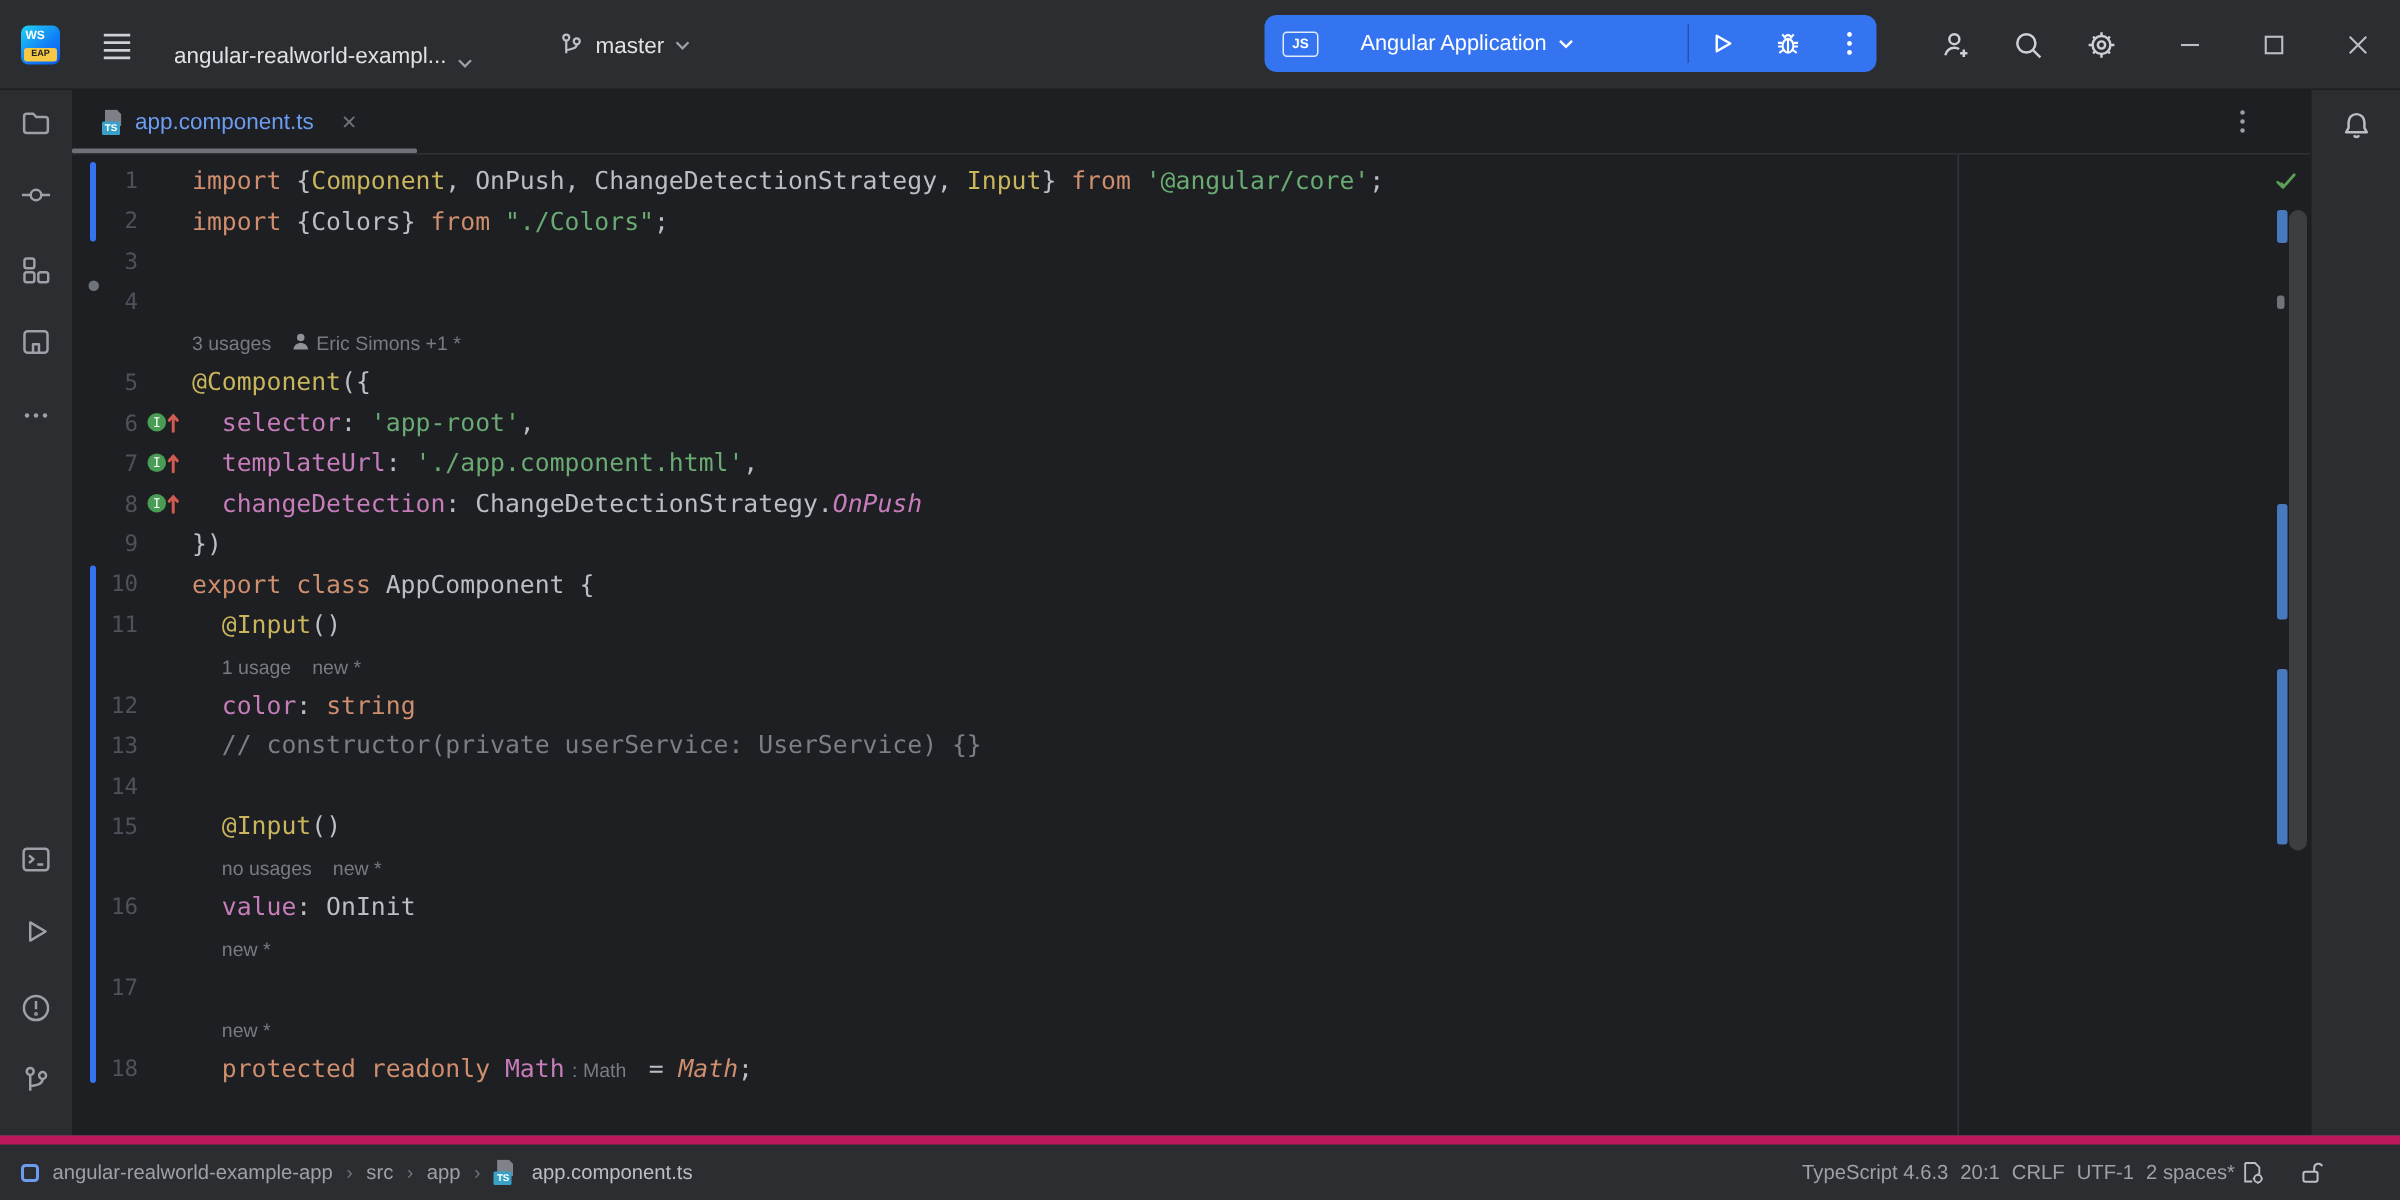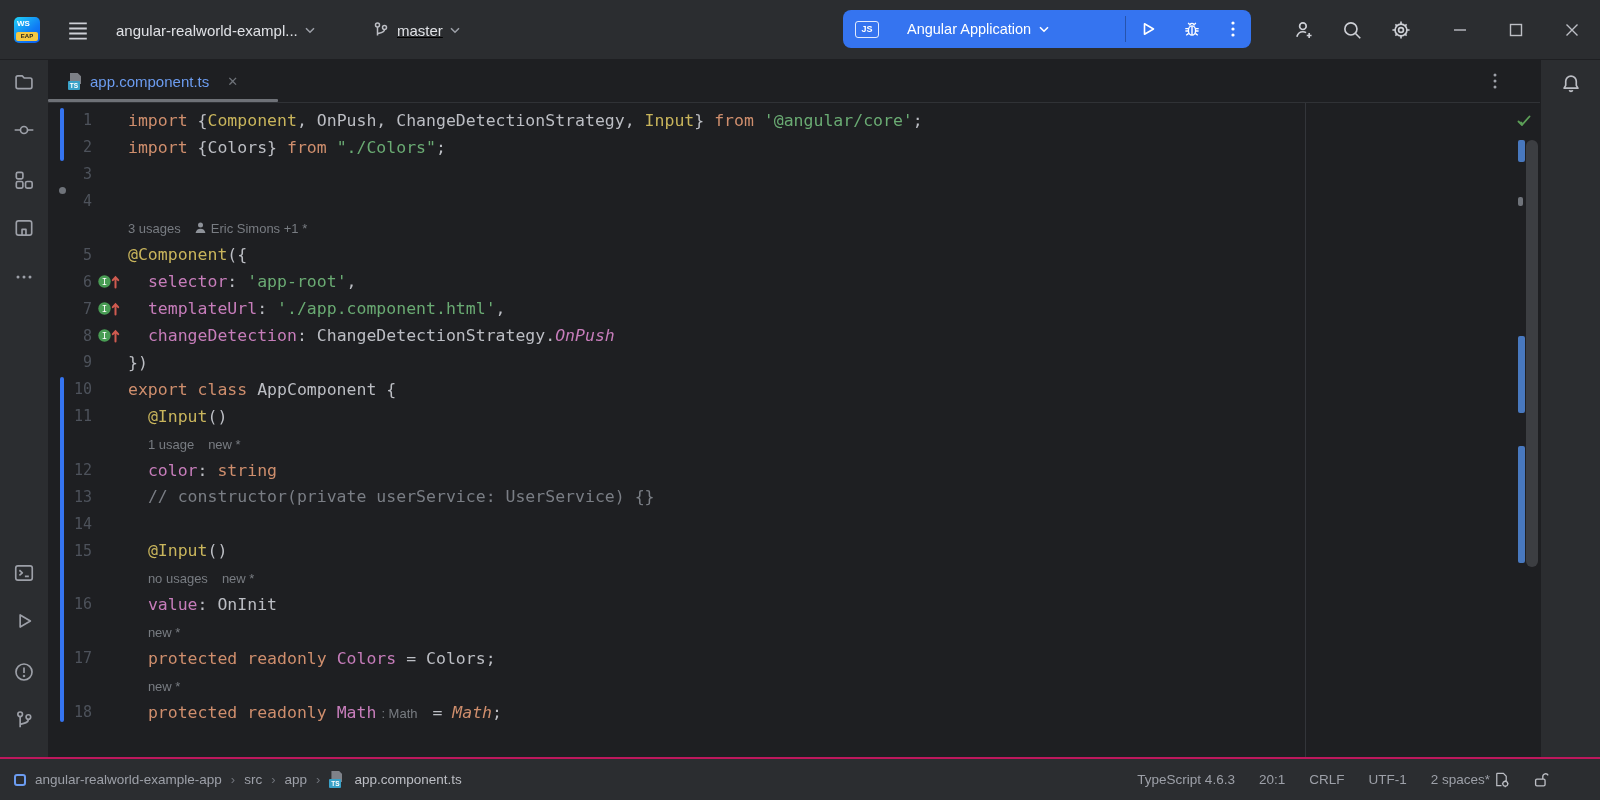--- a/index.html
+++ b/index.html
@@ -10,25 +10,25 @@
   
   .title-bar { position:absolute; top:0; left:0; width:1600px; height:60px;
                background:#2B2D30; border-bottom:1px solid #1E1F22; z-index:5; }
   .logo { position:absolute; left:14px; top:17px; width:26px; height:26px; border-radius:5px;
           background:linear-gradient(140deg,#21D2F5 0%,#0F7BF5 60%,#0A5CF0 100%); }
   .logo .ws { position:absolute; left:3px; top:2px; font-size:8px; font-weight:bold; color:#fff; }
   .logo .eap { position:absolute; left:2px; right:2px; bottom:2px; height:9px; background:#F5C943;
                border-radius:2px; font-size:6px; font-weight:bold; color:#1E1F22; text-align:center; line-height:9px; }
   .icon-btn { background:none; border:none; cursor:pointer; display:flex; align-items:center; justify-content:center; }
   .hamburger { position:absolute; left:64px; top:16px; width:28px; height:28px; }
-  .proj-btn { position:absolute; left:116px; top:14px; height:32px; display:flex; align-items:center; gap:7px;
+  .proj-btn { position:absolute; left:116px; top:14px; height:32px; display:flex; align-items:flex-end; gap:7px;
               background:none; border:none; border-radius:6px; }
   .proj-btn .txt { color:#DFE1E5; font-size:15px; }
   .branch-btn { position:absolute; left:372px; top:14px; height:32px; display:flex; align-items:center; gap:7px;
-                background:none; border:none; border-radius:6px;text-decoration:underline; }
+                background:none; border:none; border-radius:6px; }
   .branch-btn .txt { color:#DFE1E5; font-size:15px; }
   .chev { width:10px; height:7px; }
 
   .run-widget { position:absolute; left:843px; top:10px; width:408px; height:38px;
                 background:#3574F0; border-radius:8px; display:flex; align-items:stretch; overflow:hidden; }
   .rw-main { flex:1; display:flex; align-items:center; gap:8px; padding:0 12px; cursor:pointer; }
   .js-badge { width:24px; height:17px; border:1.5px solid rgba(255,255,255,.85); border-radius:3px;
               color:#fff; font-size:9px; font-weight:bold; display:flex; align-items:center; justify-content:center; }
   .rw-label { color:#fff; font-size:14.5px; white-space:nowrap;margin-left:20px; }
   .rw-divider { width:1px; background:rgba(0,0,0,.28); margin:6px 0; }
@@ -76,33 +76,33 @@
   .change-bar { position:absolute; left:12px; width:4px; background:#3574F0; border-radius:2px; }
   .gutter-dot { position:absolute; left:11px; top:84px; width:7px; height:7px; border-radius:50%; background:#6F737A; }
 
   .inspection-check { position:absolute; left:1468px; top:10px; }
   .stripe-mark { position:absolute; width:7px; border-radius:2px; }
   .scroll-thumb { position:absolute; left:1478px; width:12px; top:37px; height:427px;
                   background:rgba(168,173,183,.22); border-radius:7px; }
 
   
   .status-bar { position:absolute; left:0; right:0; bottom:0; height:43px; background:#2B2D30;
-                border-top:2px solid #be185d; display:flex; align-items:center; justify-content:space-between;
+                border-top:6px solid #be185d; display:flex; align-items:center; justify-content:space-between;
                 padding:0 50px 0 14px; z-index:6; }
   .crumbs { display:flex; align-items:center; gap:9px; font-size:13.5px; color:#9DA0A8; }
   .crumb { cursor:pointer; } .crumb.last { color:#BCBEC4; }
   .crumb-sep { color:#6F737A; font-size:13px; }
   .proj-ico { width:12px; height:12px; border:2px solid #6C9CF0; border-radius:3px; display:inline-block; }
   .ts-file-ico { position:relative; width:16px; height:17px; display:inline-block; }
   .ts-file-ico .page { position:absolute; left:2px; top:0; width:11px; height:11px; background:#8E9299;
                        clip-path:polygon(0 0, 70% 0, 100% 30%, 100% 100%, 0 100%); opacity:.85; }
   .ts-file-ico .ts { position:absolute; left:0; bottom:0; width:12px; height:9px; background:#39A1C8;
                      color:#fff; font-size:6.5px; font-weight:bold; text-align:center; line-height:9px; border-radius:1px; }
   .status-right { display:flex; align-items:center; }
-  .status-items { display:flex; align-items:center; gap:24px; font-size:13.5px; color:#9DA0A8; }
+  .status-items { display:flex; align-items:center; gap:8px; font-size:13.5px; color:#9DA0A8; }
   .status-items span { cursor:pointer; white-space:nowrap; }
   .indent-ico { margin-left:3px; display:flex; }
   .lock-btn { margin-left:22px; }
   svg { display:block; }
 </style>
 </head>
 <body>
 
 <div class="app">
 
@@ -420,21 +420,20 @@
             <span class="lcode"><span class="sg-ind">  </span><span class="sg-prop">value</span><span class="sg-def">: OnInit</span></span>
           </div>
           <div class="crow inlay">
             <span class="lnum"></span>
             <span class="lico"></span>
             <span class="lcode"><span class="sg-ind">  </span><span class="sg-usages">new *</span></span>
           </div>
           <div class="crow">
             <span class="lnum">17</span>
             <span class="lico"></span>
-            <span class="lcode"><span class="sg-ind">  </span><span class="sg-kw">protected readonly </span><span class="sg-prop">Colors</span><span class="sg-def"> = Colors;</span></span>
           </div>
           <div class="crow inlay">
             <span class="lnum"></span>
             <span class="lico"></span>
             <span class="lcode"><span class="sg-ind">  </span><span class="sg-usages">new *</span></span>
           </div>
           <div class="crow">
             <span class="lnum">18</span>
             <span class="lico"></span>
             <span class="lcode"><span class="sg-ind">  </span><span class="sg-kw">protected readonly </span><span class="sg-prop">Math</span><span class="sg-hint">: Math</span><span class="sg-def"> = </span><span class="sg-glob">Math</span><span class="sg-def">;</span></span>

